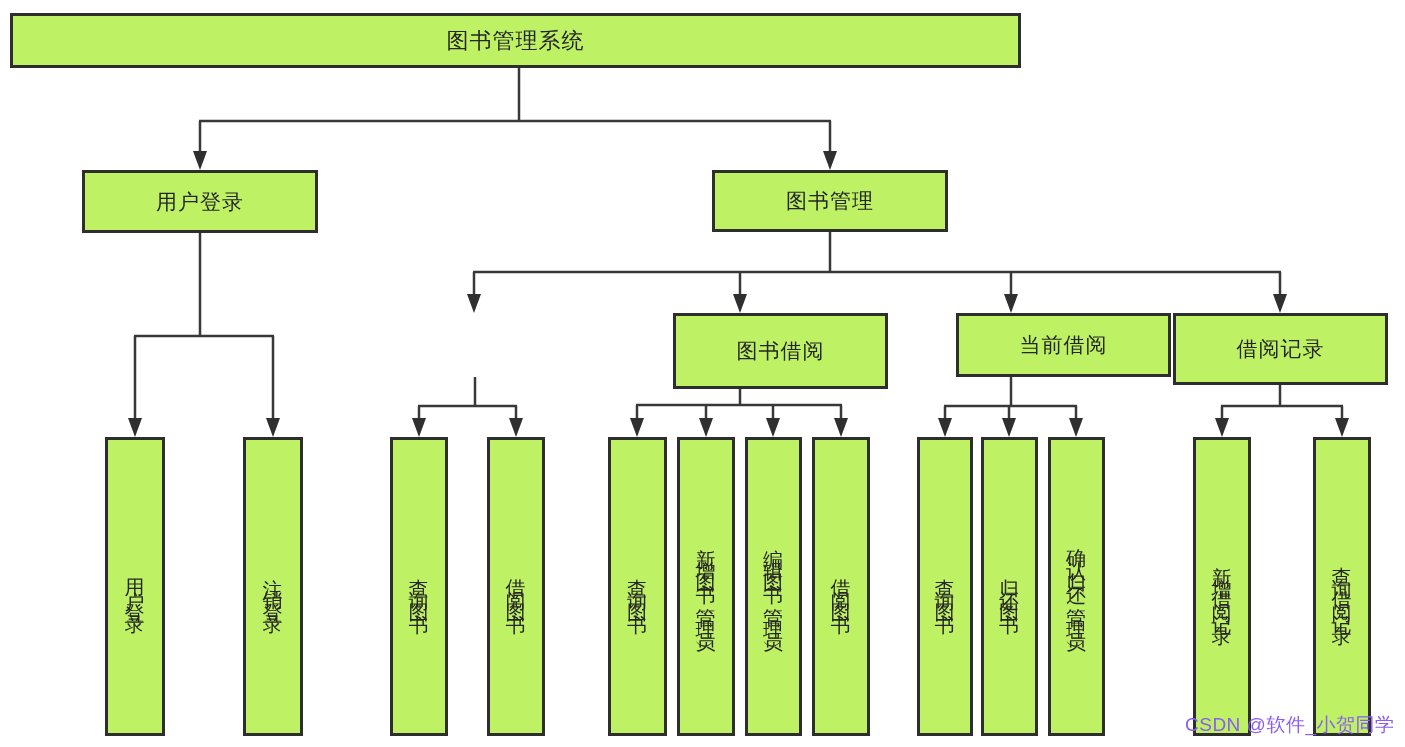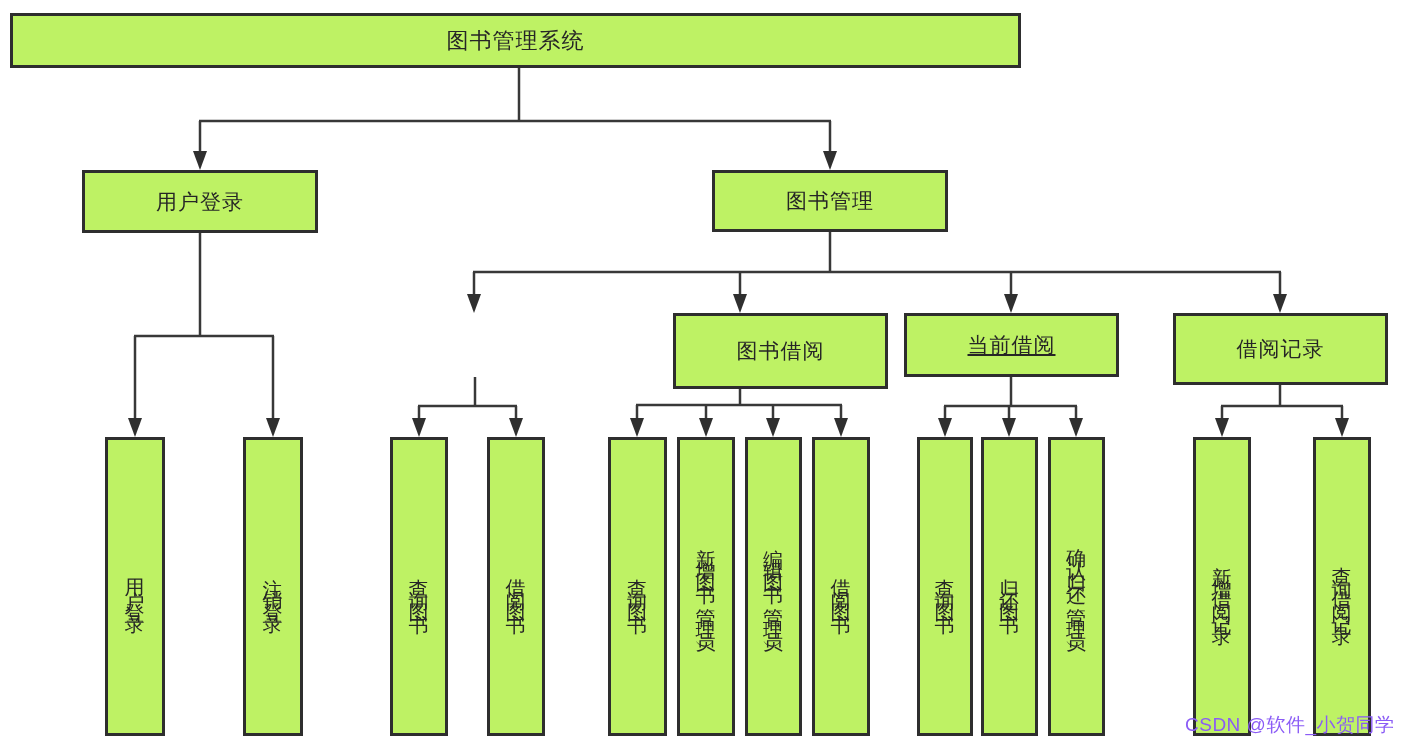--- a/index.html
+++ b/index.html
@@ -130,21 +130,21 @@
   <div class="node hnode" style="left:82px;top:170px;width:236px;height:63px;">
     <span>用户登录</span>
   </div>
   <div class="node hnode" style="left:712px;top:170px;width:236px;height:62px;">
     <span>图书管理</span>
   </div>
 
   <div class="node hnode" style="left:633px;top:313px;width:215px;height:76px;margin-left:40px;">
     <span>图书借阅</span>
   </div>
-  <div class="node hnode" style="left:904px;top:313px;width:215px;height:64px;text-decoration:underline;">
+  <div class="node hnode" style="left:956px;top:313px;width:215px;height:64px;">
     <span>当前借阅</span>
   </div>
   <div class="node hnode" style="left:1173px;top:313px;width:215px;height:72px;font-family:Liberation Serif, serif;">
     <span>借阅记录</span>
   </div>
 
   <div class="node vnode" style="left:105px;top:437px;width:60px;height:299px;">
     <span class="vtext">用户登录</span>
   </div>
   <div class="node vnode" style="left:243px;top:437px;width:60px;height:299px;">

